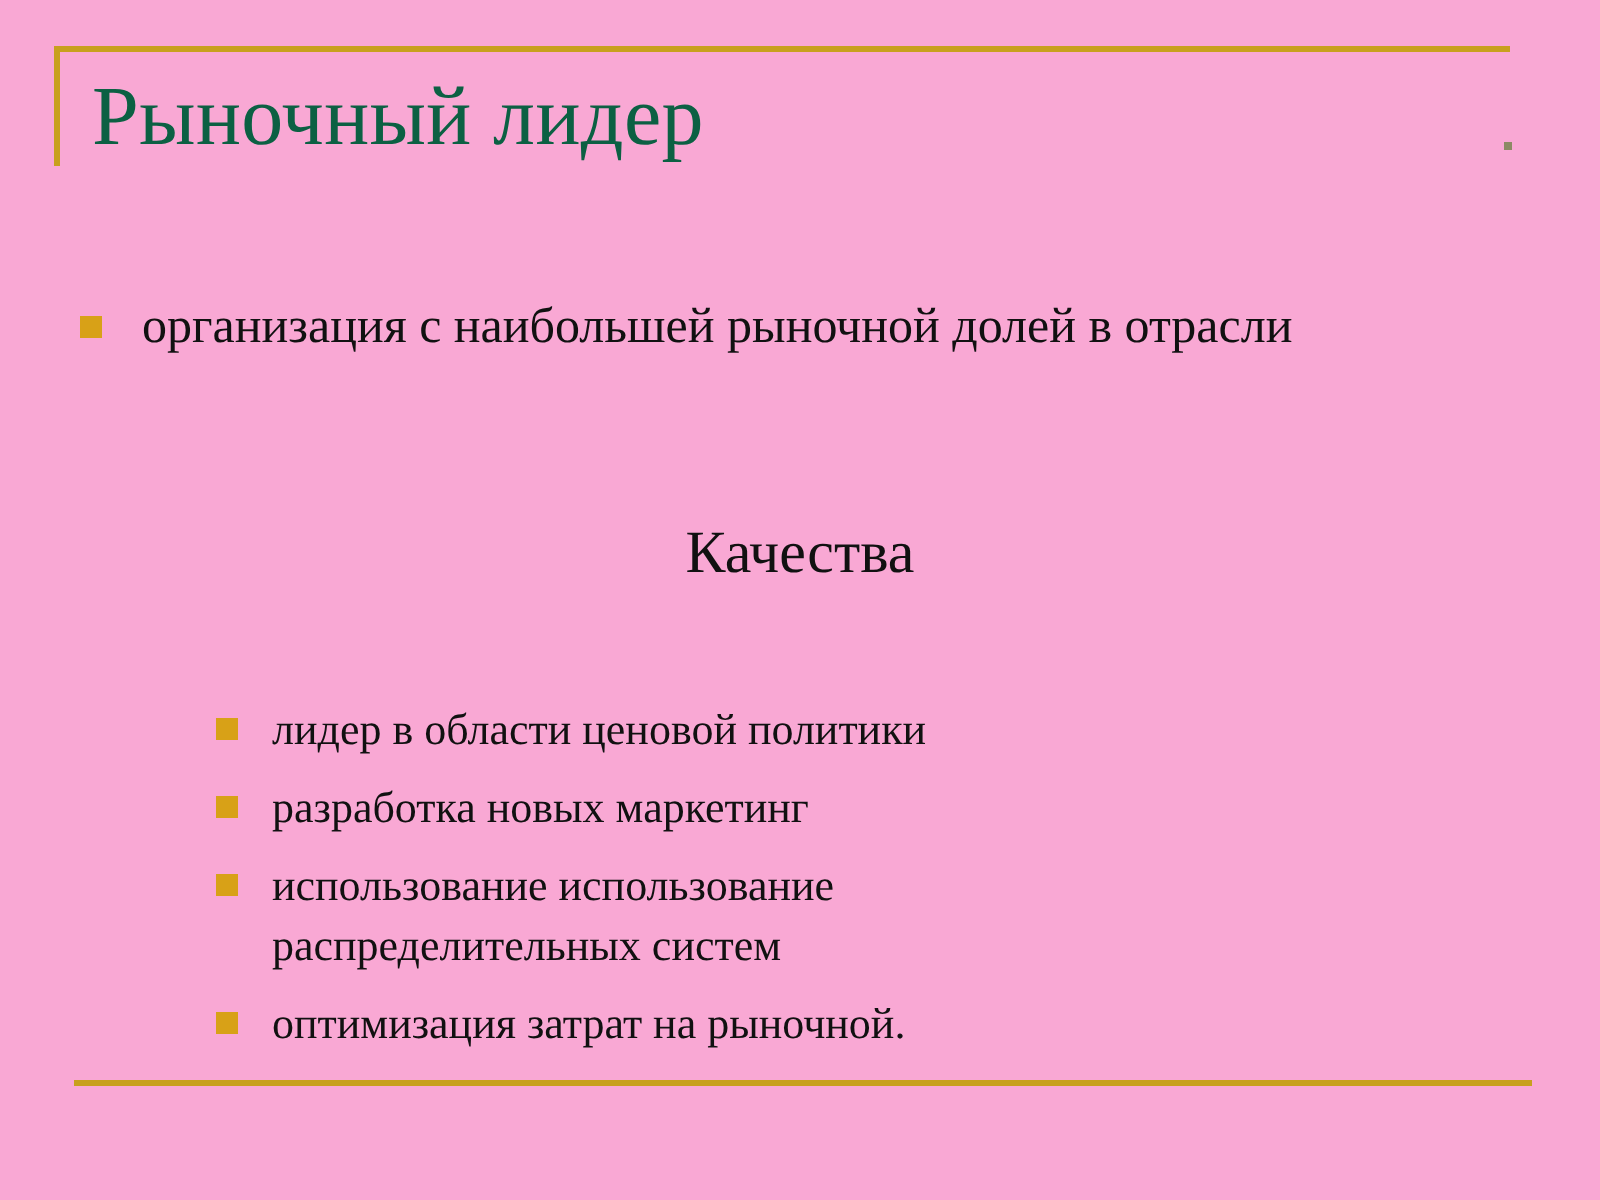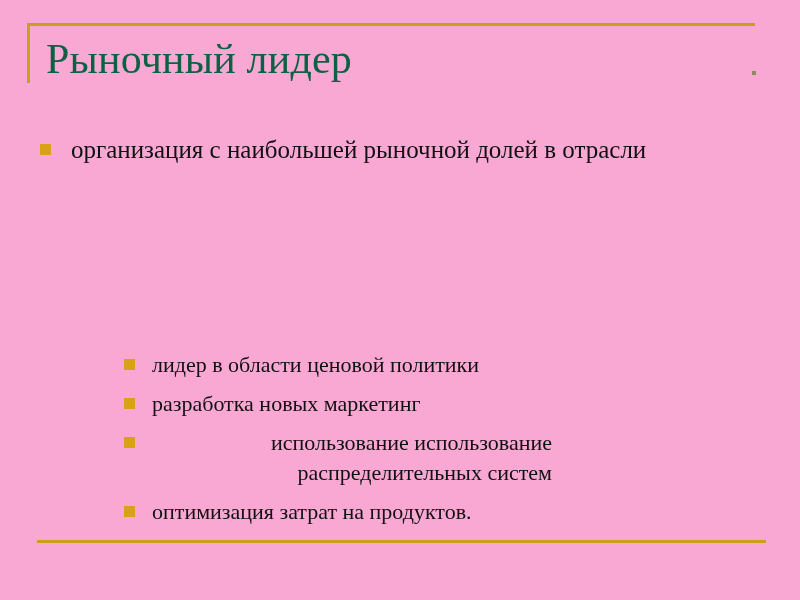--- a/index.html
+++ b/index.html
@@ -67,21 +67,21 @@
     line-height: 50px;
     color: #0C6043;
     letter-spacing: 0.2px;
     white-space: nowrap;
   }
 
   
   .lvl1 {
     position: absolute;
     left: 40px;
-    top: 134px;
+    top: 148px;
     width: 720px;
     display: flex;
     align-items: flex-start;
     font-family: Liberation Serif, serif;
   }
   .lvl1 .sq {
     width: 11px;
     height: 11px;
     background: #D8A117;
     margin-top: 10px;
@@ -103,24 +103,23 @@
     width: 800px;
     text-align: center;
     font-size: 30px;
     line-height: 38px;
     color: #111111;
   }
 
   
   .lvl2-list {
     position: absolute;
-    left: 124px;
+    left: 108px;
     top: 350px;
     width: 600px;
-    text-align: right;
   }
   .lvl2 {
     display: flex;
     align-items: flex-start;
     margin-bottom: 9px;
   }
   .lvl2 .sq {
     width: 11px;
     height: 11px;
     background: #D8A117;
@@ -145,38 +144,39 @@
   <div class="rule-bottom"></div>
   <div class="corner-dot"></div>
 
   <div class="title">Рыночный лидер</div>
 
   <div class="lvl1">
     <span class="sq"></span>
     <span class="txt">организация с наибольшей рыночной долей в отрасли</span>
   </div>
 
+  <div class="subheading">Качества</div>
 
   <div class="lvl2-list">
 
     <div class="lvl2">
       <span class="sq"></span>
       <span class="txt">лидер в области ценовой политики</span>
     </div>
 
     <div class="lvl2">
       <span class="sq"></span>
       <span class="txt">разработка новых маркетинг</span>
     </div>
 
     <div class="lvl2">
       <span class="sq"></span>
       <span class="txt">использование использование распределительных систем</span>
     </div>
 
     <div class="lvl2">
       <span class="sq"></span>
-      <span class="txt">оптимизация затрат на продуктов.</span>
+      <span class="txt">оптимизация затрат на рыночной.</span>
     </div>
 
   </div>
 
 </div>
 
 </body></html>

